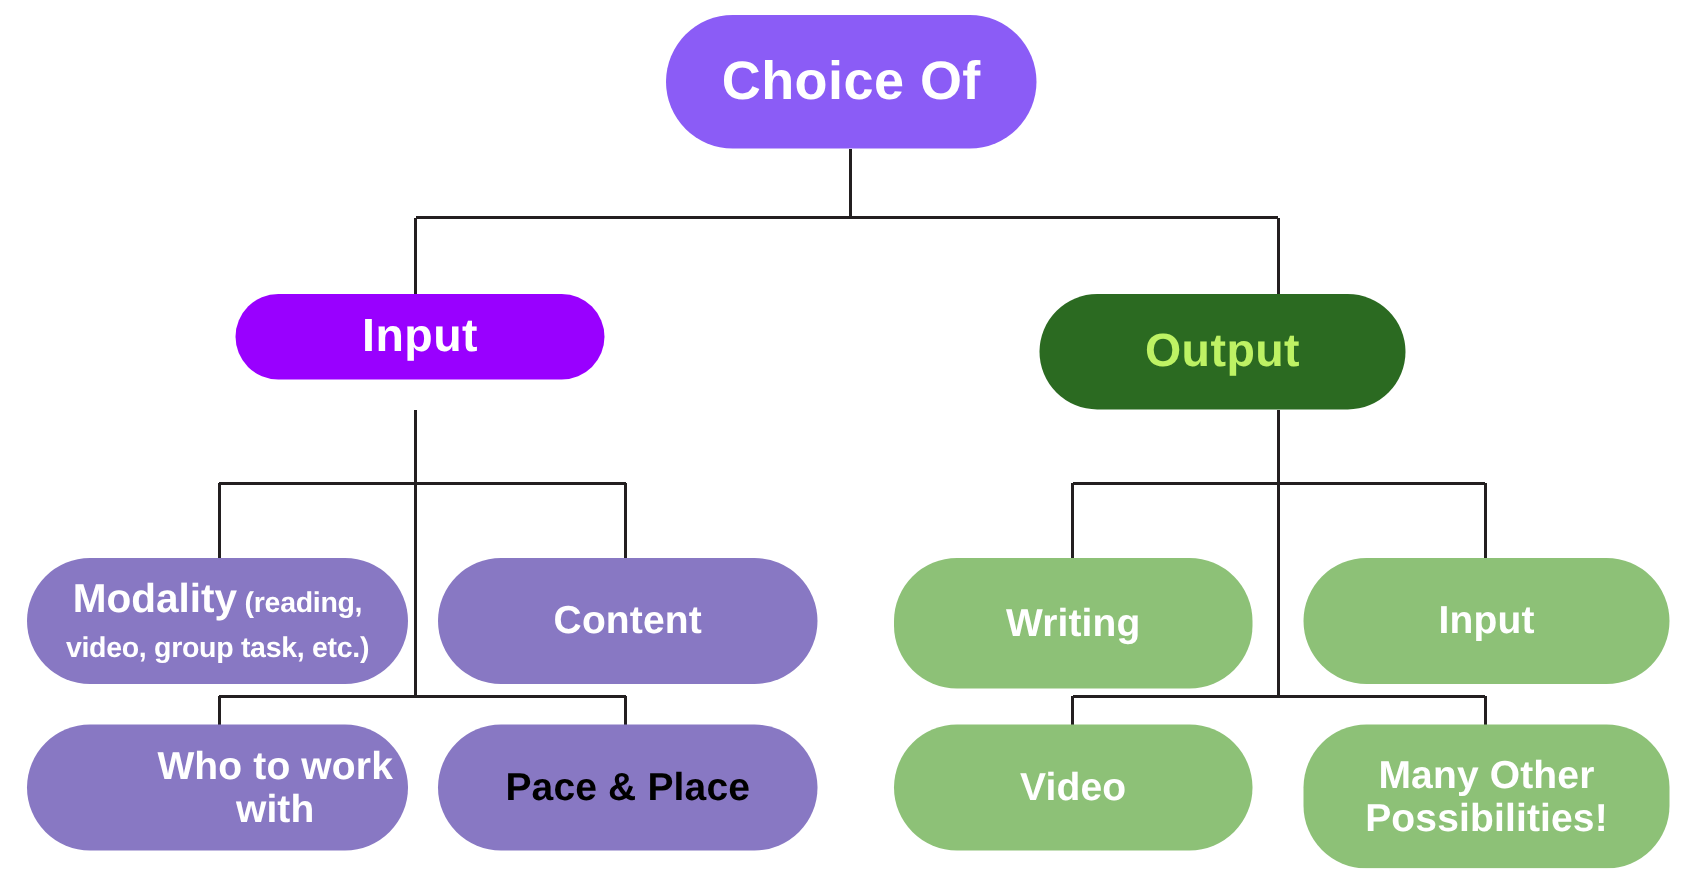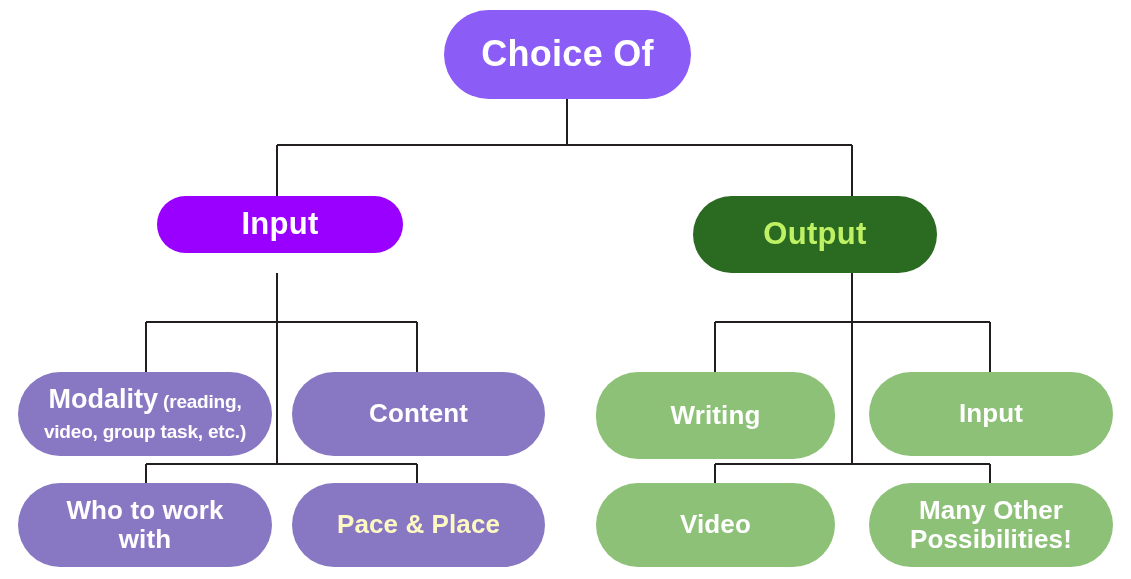--- a/index.html
+++ b/index.html
@@ -83,35 +83,35 @@
       <div class="node n-lvl1" style="left: 693px; top: 196px; width: 244px; height: 77px; background: rgb(43, 106, 33); border-radius: 38.5px; color: #bef264;">
         <div><span class="label-main">Output</span></div>
       </div>
       <div class="node n-modality" style="left: 18px; top: 372px; width: 254px; height: 84px; background: rgb(136, 120, 195); border-radius: 42px; color: rgb(255, 255, 255);">
         <div><span class="label-main">Modality</span><span class="label-sub" style="white-space: pre-line;"> (reading,
 video, group task, etc.)</span></div>
       </div>
       <div class="node n-lvl2" style="left: 292px; top: 372px; width: 253px; height: 84px; background: rgb(136, 120, 195); border-radius: 42px; color: #ffffff;">
         <div><span class="label-main">Content</span></div>
       </div>
-      <div class="node n-lvl2" style="left: 18px; top: 483px; width: 254px; height: 84px; background: rgb(136, 120, 195); border-radius: 42px; color: rgb(255, 255, 255);">
+      <div class="node n-lvl2" style="left: 18px; top: 483px; width: 254px; height: 84px; background: rgb(136, 120, 195); border-radius: 42px; color: rgb(255, 255, 255); justify-content: flex-end;">
         <div><span class="label-main">Who to work
 with</span></div>
       </div>
-      <div class="node n-lvl2" style="left: 292px; top: 483px; width: 253px; height: 84px; background: rgb(136, 120, 195); border-radius: 42px; color: #fef9c3;">
+      <div class="node n-lvl2" style="left: 292px; top: 483px; width: 253px; height: 84px; background: rgb(136, 120, 195); border-radius: 42px; color: #000000;">
         <div><span class="label-main">Pace &amp; Place</span></div>
       </div>
       <div class="node n-lvl2" style="left: 596px; top: 372px; width: 239px; height: 87px; background: rgb(141, 193, 119); border-radius: 42px; color: rgb(255, 255, 255);">
         <div><span class="label-main">Writing</span></div>
       </div>
       <div class="node n-lvl2" style="left: 869px; top: 372px; width: 244px; height: 84px; background: rgb(141, 193, 119); border-radius: 42px; color: rgb(255, 255, 255);">
         <div><span class="label-main">Input</span></div>
       </div>
       <div class="node n-lvl2" style="left: 596px; top: 483px; width: 239px; height: 84px; background: rgb(141, 193, 119); border-radius: 42px; color: rgb(255, 255, 255);">
         <div><span class="label-main">Video</span></div>
       </div>
-      <div class="node n-lvl2" style="left: 869px; top: 483px; width: 244px; height: 84px; background: rgb(141, 193, 119); border-radius: 42px; color: rgb(255, 255, 255);">
+      <div class="node n-lvl2" style="left: 869px; top: 483px; width: 244px; height: 96px; background: rgb(141, 193, 119); border-radius: 42px; color: rgb(255, 255, 255);">
         <div><span class="label-main">Many Other
 Possibilities!</span></div>
       </div>
     </div>
 
 </div>
 
 </body></html>

